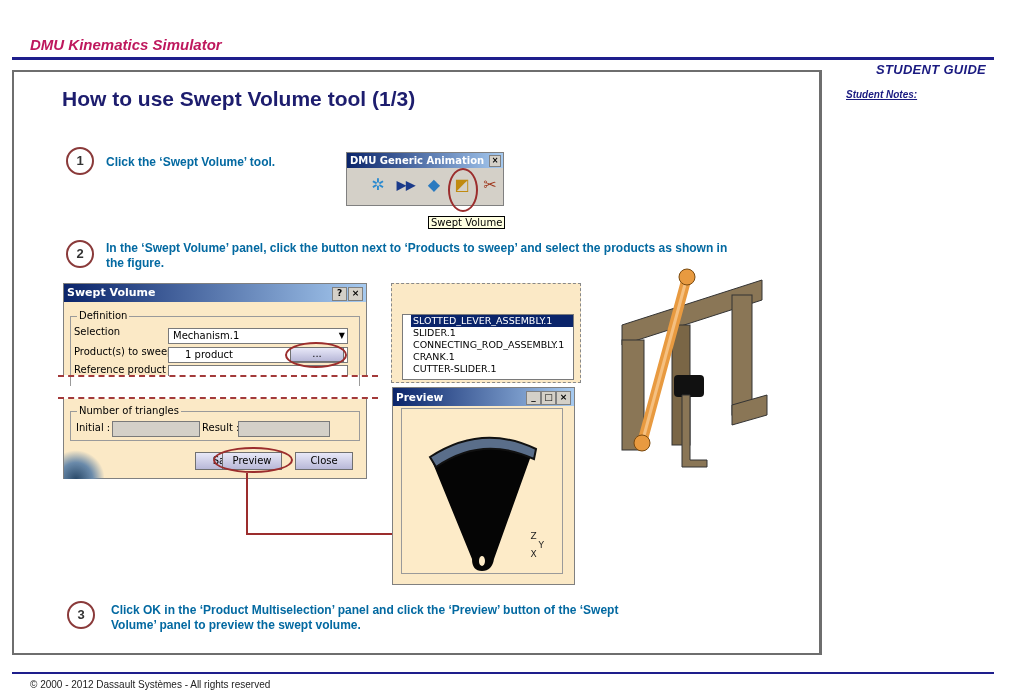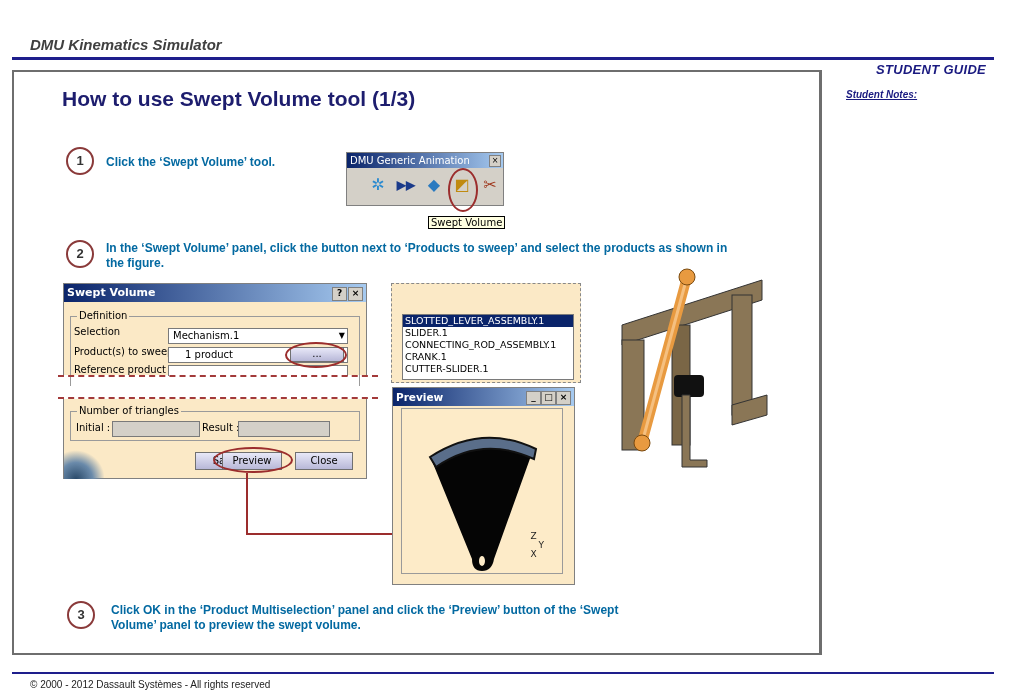--- a/index.html
+++ b/index.html
@@ -1,45 +1,45 @@
 <!DOCTYPE html>
 <html><head>
 <meta charset="utf-8">
 <style>
   html, body { margin:0; padding:0; }
   body { width:1024px; height:699px; background:#ffffff; position:relative; overflow:hidden; font-family:"Liberation Sans", sans-serif; }
   .abs { position:absolute; }
-  .hdr-title { left:30px; top:36px; font-size:15px; font-style:italic; font-weight:bold; color:#404040; }
+  .hdr-title { left:30px; top:36px; font-size:15px; font-style:italic; font-weight:bold; color:#be185d; }
   .hdr-rule { left:12px; top:57px; width:982px; height:3px; background:#1e1e8c; }
   .student-guide { left:876px; top:62px; font-size:13px; font-weight:bold; font-style:italic; color:#1a1a80; letter-spacing:0.3px; }
   .student-notes { left:846px; top:89px; font-size:10px; font-weight:bold; font-style:italic; color:#1a1a80; text-decoration:underline; }
   .frame { left:12px; top:70px; width:810px; height:585px; border:2px solid #6e6e6e; border-right-width:3px; background:#fff; box-sizing:border-box; }
   .slide-title { left:62px; top:87px; font-size:21px; font-weight:bold; color:#1d1d6e; }
   .step-circle { width:28px; height:28px; border:2px solid #8a3a3a; border-radius:50%; box-sizing:border-box; text-align:center; line-height:24px; font-size:13px; font-weight:bold; color:#333; background:#fff; }
   .step-text { font-size:12px; font-weight:bold; color:#0369a1; line-height:15px; }
   
   .tb { left:346px; top:152px; width:158px; height:54px; background:#d4d0c8; border:1px solid #808080; box-sizing:border-box; }
-  .tb-title { height:15px; background:linear-gradient(to right,#0a246a,#a6caf0); color:#fff; font-size:10px; font-weight:normal; padding-left:3px; line-height:15px; position:relative; font-family:"DejaVu Sans", sans-serif; }
+  .tb-title { height:15px; background:linear-gradient(to right,#0a246a,#a6caf0); color:#fff; font-size:10px; font-weight:bold; padding-left:3px; line-height:15px; position:relative; font-family:"DejaVu Sans", sans-serif; }
   .tb-close { position:absolute; right:2px; top:2px; width:10px; height:10px; background:#d4d0c8; border:1px solid #808080; font-size:8px; line-height:9px; text-align:center; color:#000; }
   .tb-icons { display:flex; gap:6px; padding:6px 0 0 20px; }
   .tb-ic { width:22px; height:22px; border-radius:4px; font-size:16px; line-height:22px; text-align:center; }
   .tooltip { left:428px; top:216px; background:#ffffe1; border:1px solid #000; font-size:10px; padding:0 2px; color:#000; font-family:"DejaVu Sans", sans-serif; }
   .red-oval { border:2px solid #9b2d2d; border-radius:50%; box-sizing:border-box; }
   
   .dlg { background:#fbe9c6; border:1px solid #808080; box-sizing:border-box; font-family:"DejaVu Sans", sans-serif; font-size:10px; color:#000; }
   .dlg-title { height:18px; background:linear-gradient(to right,#0a246a,#a6caf0); color:#fff; font-weight:bold; font-size:11px; line-height:18px; padding-left:3px; position:relative; }
   .tbtn { position:absolute; top:3px; width:13px; height:12px; background:#d4d0c8; border:1px solid #808080; color:#000; font-size:9px; line-height:11px; text-align:center; font-weight:bold; }
   .group { border:1px solid #9a9a9a; position:absolute; box-sizing:border-box; }
   .group-label { position:absolute; top:-7px; left:6px; background:#fbe9c6; padding:0 2px; }
   .field { position:absolute; background:#fff; border:1px solid #7a7a7a; box-sizing:border-box; height:16px; padding-left:4px; line-height:14px; }
   .field.grey { background:#d4d0c8; }
   .btn { position:absolute; height:18px; background:linear-gradient(#e8e8f8,#b8b8d8); border:1px solid #707070; box-sizing:border-box; text-align:center; line-height:16px; font-size:10px; }
   .dash-line { left:58px; width:320px; height:0; border-top:2px dashed #a33a3a; }
   .list-box { position:absolute; background:#fff; border:1px solid #7a7a7a; box-sizing:border-box; }
-  .list-item { height:12px; line-height:12px; padding-left:2px; font-size:9.5px; white-space:nowrap; }
+  .list-item { height:12px; line-height:12px; padding-left:2px; font-size:9.5px; white-space:nowrap;margin-left:8px; }
   .list-item.sel { background:#0a246a; color:#fff; }
   .preview-area { position:absolute; left:8px; top:20px; width:162px; height:166px; background:#fdebc8; border:1px solid #9a9a9a; box-sizing:border-box; }
   .footer-rule { left:12px; top:672px; width:982px; height:2px; background:#1e1e8c; }
   .copyright { left:30px; top:679px; font-size:10px; color:#222; }
   .page-num { left:980px; top:680px; font-size:9px; color:#444; font-family:"Liberation Serif", serif;margin-top:48px; }
 </style>
 </head>
 <body>
 
 <div class="abs hdr-title">DMU Kinematics Simulator</div>

